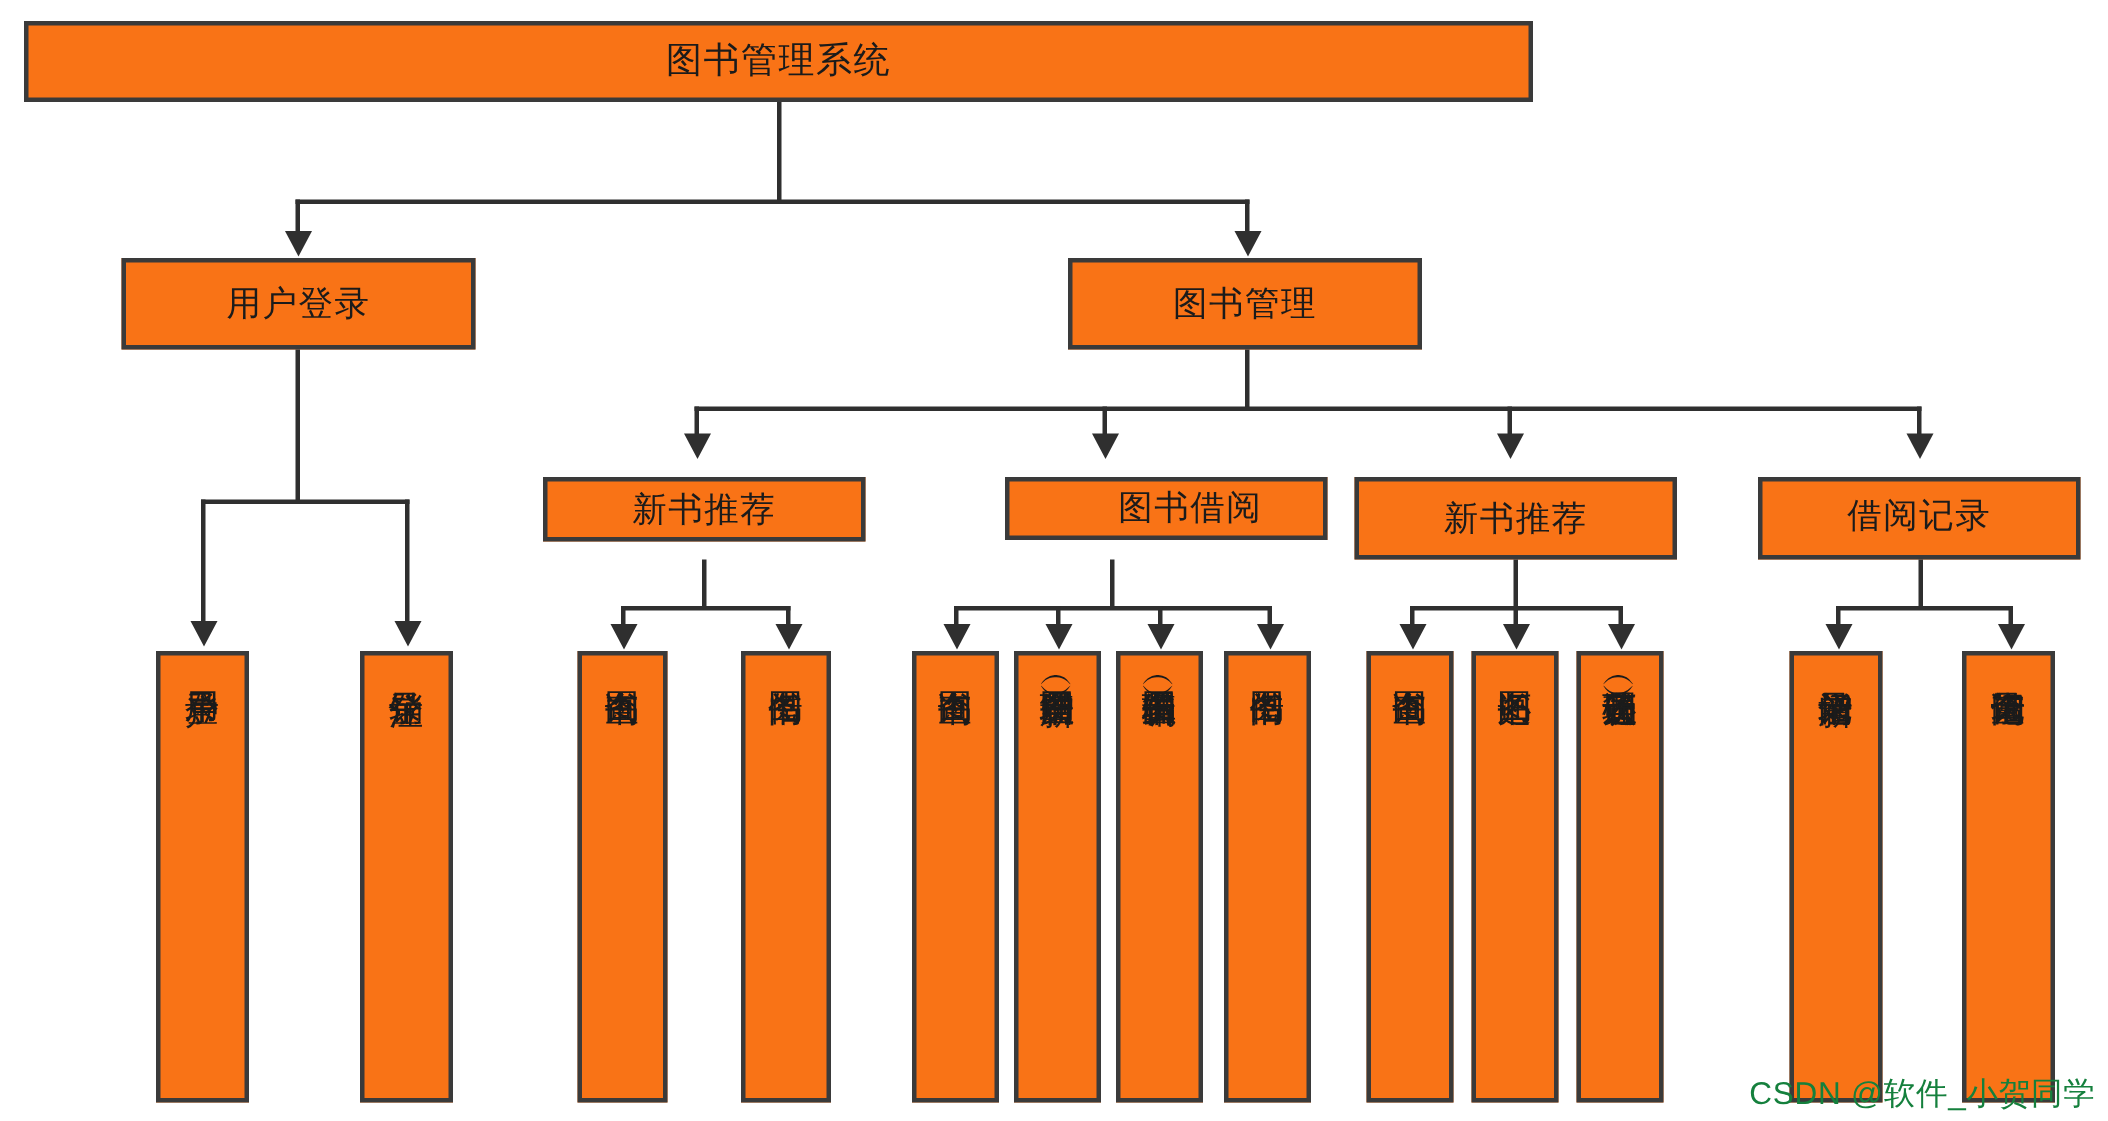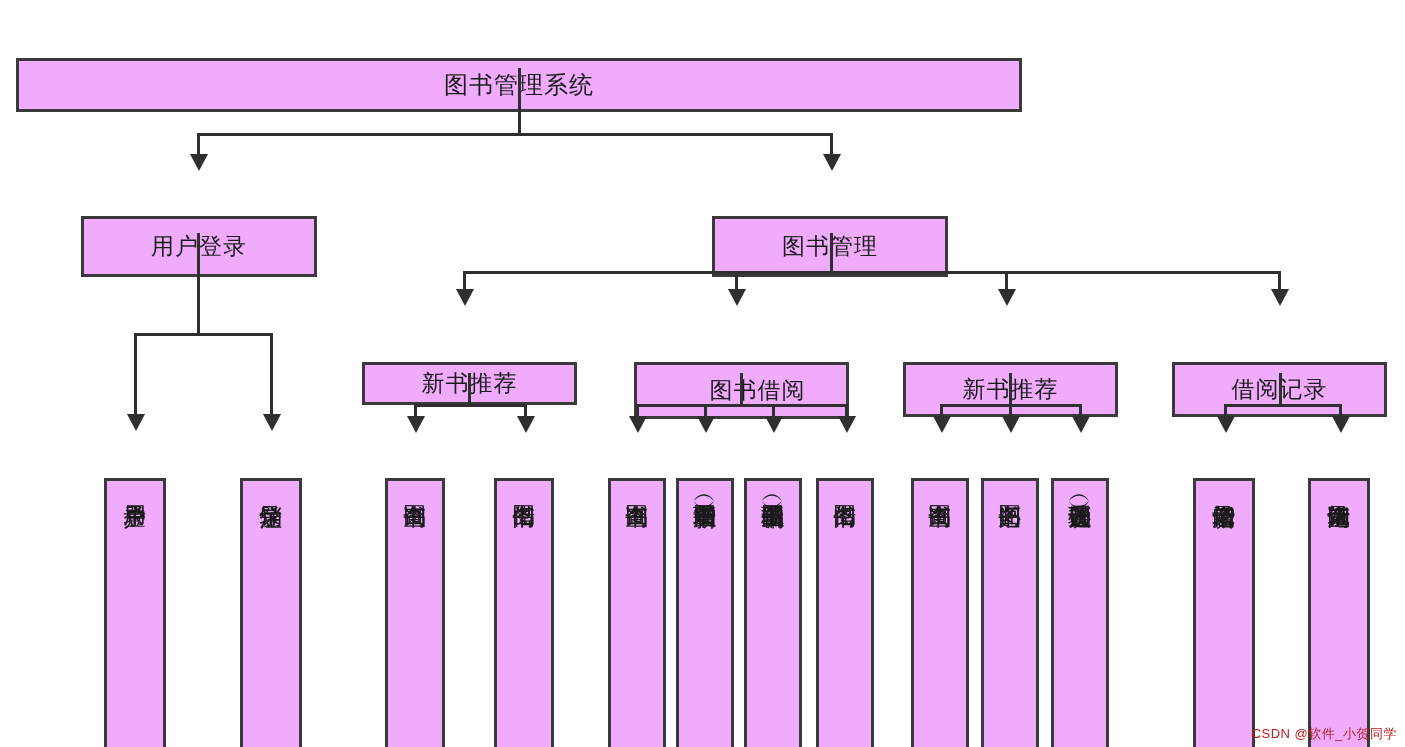--- a/index.html
+++ b/index.html
@@ -19,26 +19,25 @@
     left: 0;
     top: 0;
     width: 1405px;
     height: 747px;
   }
   
   .node {
     position: absolute;
     box-sizing: border-box;
     border: 3px solid #3a3a3a;
-    background: #f0abfc;
+    background: #f97316;
     display: flex;
     align-items: center;
     justify-content: center;
     color: #1b1b1b;
-    margin-top: 44px;
   }
   .node.horiz {
     font-size: 23px;
     letter-spacing: 1px;
     line-height: 1.1;
   }
   .node.vert {
     font-size: 23px;
     line-height: 1.06;
     letter-spacing: 0px;
@@ -68,22 +67,22 @@
     height: 0;
     border-left: 9px solid transparent;
     border-right: 9px solid transparent;
     border-top: 17px solid #2f2f2f;
   }
   
   #watermark {
     position: absolute;
     right: 8px;
     bottom: 4px;
-    font-size: 13px;
-    color: #b91c1c;
+    font-size: 21px;
+    color: #15803d;
     white-space: nowrap;
     letter-spacing: 0.5px;
     z-index: 5;
   }
 </style>
 </head>
 <body>
 
 <div id="diagram-canvas">
 
@@ -124,29 +123,29 @@
   <div class="arrowhead" style="left:728px; top:289px;"></div>
   <div class="edge v" style="left:1005px; top:271px; height:20px;"></div>
   <div class="arrowhead" style="left:998px; top:289px;"></div>
   <div class="edge v" style="left:1278px; top:271px; height:20px;"></div>
   <div class="arrowhead" style="left:1271px; top:289px;"></div>
 
   <div class="node horiz" id="node-new-book-recommend" style="left:362px; top:318px; width:215px; height:43px;">
     <span>新书推荐</span>
   </div>
 
-  <div class="node horiz" id="node-book-borrow" style="left:634px; top:318px; width:215px; height:57px;padding-left:32px;">
+  <div class="node horiz" id="node-book-borrow" style="left:670px; top:318px; width:215px; height:42px;padding-left:32px;">
     <span>图书借阅</span>
   </div>
 
   <div class="node horiz" id="node-current-borrow" style="left:903px; top:318px; width:215px; height:55px;">
     <span>新书推荐</span>
   </div>
 
-  <div class="node horiz" id="node-borrow-record" style="left:1172px; top:318px; width:215px; height:55px;">
+  <div class="node horiz" id="node-borrow-record" style="left:1172px; top:318px; width:215px; height:55px;font-family:Liberation Mono, monospace;">
     <span>借阅记录</span>
   </div>
 
   <div class="edge v" style="left:468px; top:373px; height:32px;"></div>
   <div class="edge h" style="left:414px; top:404px; width:113px;"></div>
   <div class="edge v" style="left:414px; top:404px; height:14px;"></div>
   <div class="arrowhead" style="left:407px; top:416px;"></div>
   <div class="edge v" style="left:524px; top:404px; height:14px;"></div>
   <div class="arrowhead" style="left:517px; top:416px;"></div>
 

